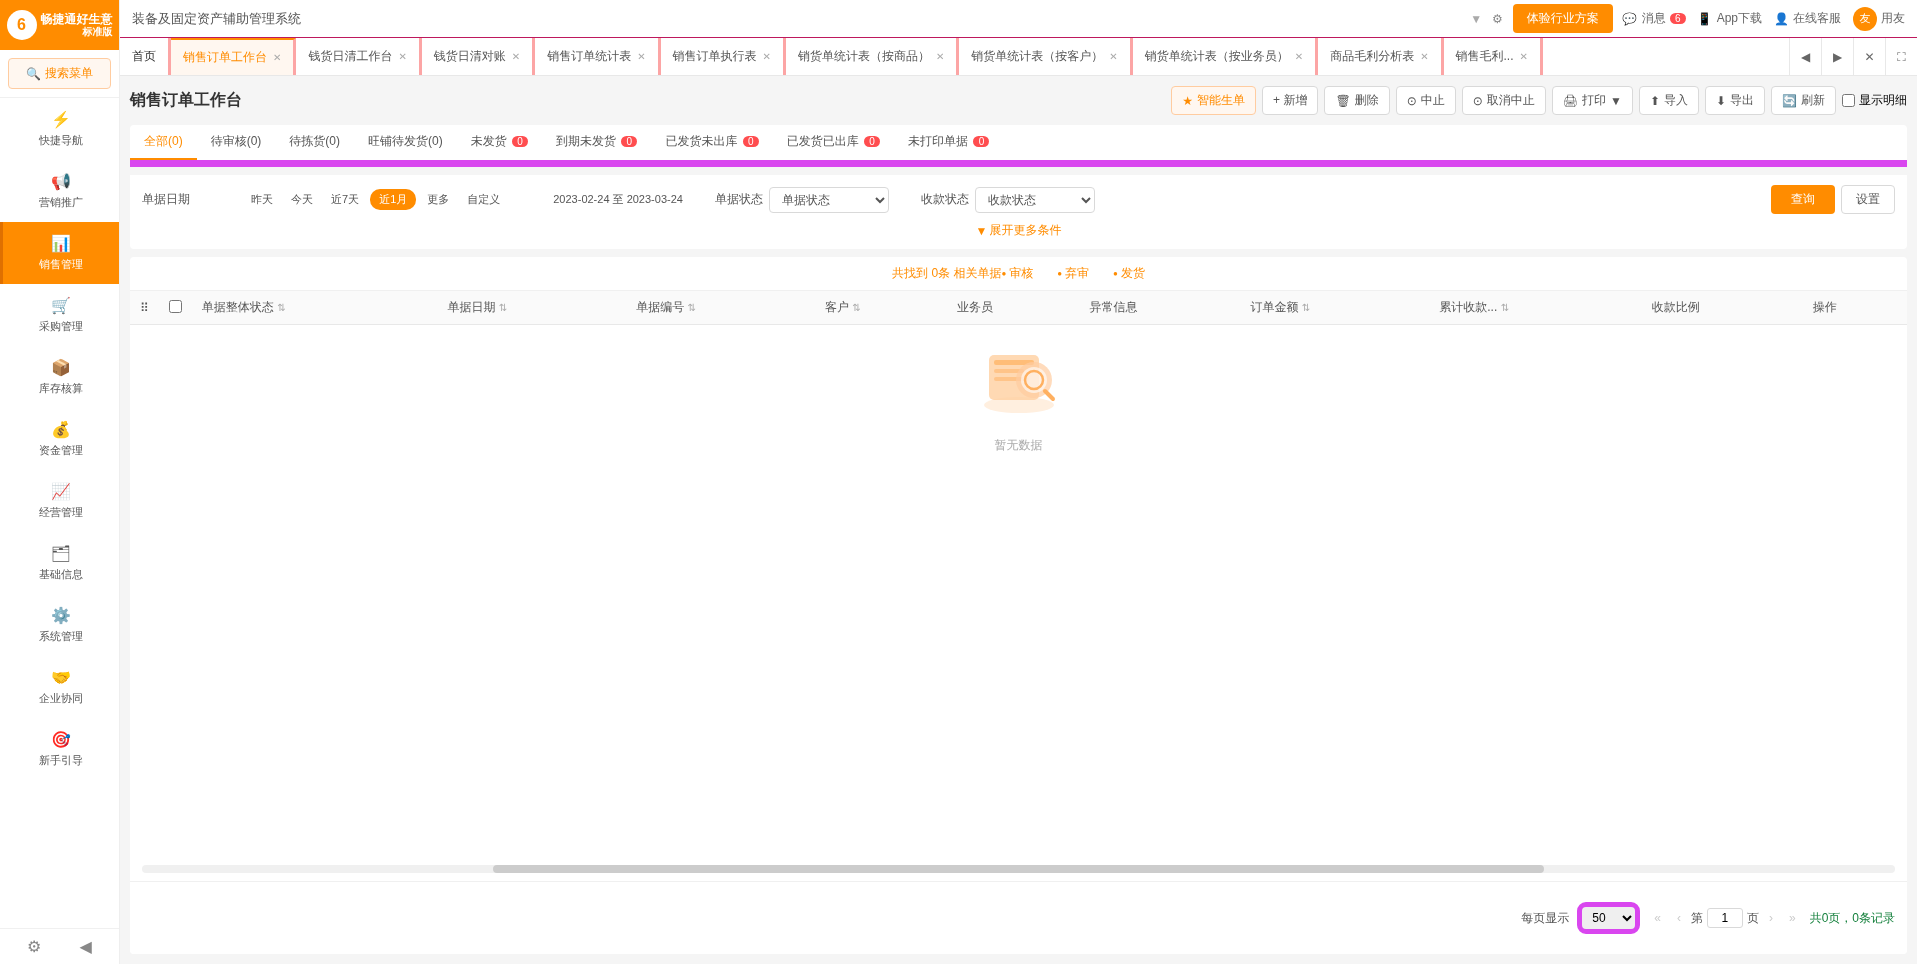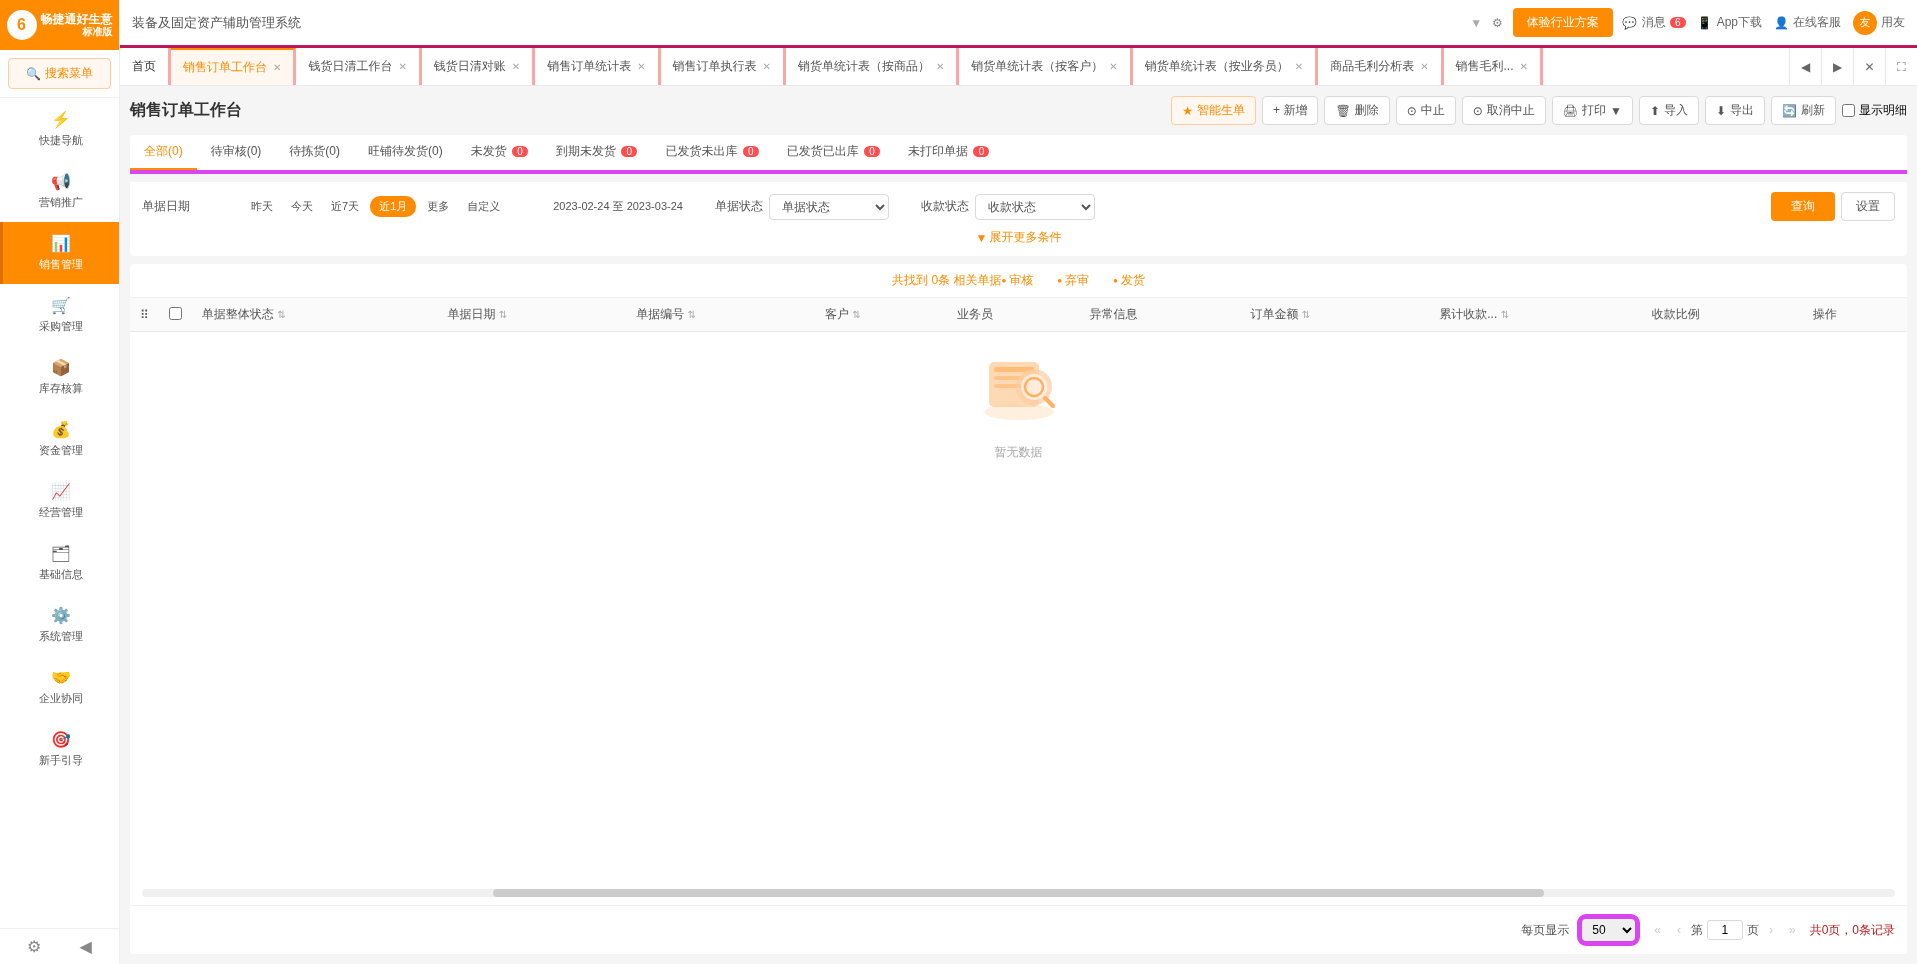--- a/index.html
+++ b/index.html
@@ -20,21 +20,21 @@
     .sidebar-item.active { background: #ff8c00; color: #fff; border-left-color: #e07000; }
     .sidebar-item .icon { font-size: 16px; }
     .sidebar-item .label { font-size: 11px; }
     .sidebar-bottom { padding: 8px; display: flex; justify-content: space-around; border-top: 1px solid #f0f0f0; }
     .sidebar-bottom-btn { cursor: pointer; color: #888; font-size: 16px; }
 
     
     .main { flex: 1; display: flex; flex-direction: column; overflow: hidden; }
 
     
-    .topbar { height: 48px; background: #fff; border-bottom: 3px solid #be185d; display: flex; align-items: center; padding: 0 12px; gap: 10px; flex-shrink: 0; }
+    .topbar { height: 38px; background: #fff; border-bottom: 1px solid #be185d; display: flex; align-items: center; padding: 0 12px; gap: 10px; flex-shrink: 0; }
     .topbar-title { color: #555; font-size: 13px; flex: 1; }
     .topbar-actions { display: flex; align-items: center; gap: 12px; }
     .topbar-btn-orange { background: #ff8c00; color: #fff; border: none; padding: 6px 14px; border-radius: 4px; cursor: pointer; font-size: 12px; }
     .topbar-icon-btn { color: #666; cursor: pointer; font-size: 14px; display: flex; align-items: center; gap: 4px; }
     .badge { background: #ff4d4f; color: #fff; border-radius: 10px; font-size: 10px; padding: 0 5px; min-width: 16px; text-align: center; }
 
     
     .tabbar { height: 38px; background: #fff; border-bottom: 1px solid #e8e8e8; display: flex; align-items: center; overflow: hidden; flex-shrink: 0; }
     .tab { height: 38px; padding: 0 12px; display: flex; align-items: center; gap: 6px; cursor: pointer; white-space: nowrap; color: #555; border-right: 3px solid #fca5a5; font-size: 12px; flex-shrink: 0; justify-content: center; }
     .tab.home { background: #fff; color: #333; }
@@ -45,21 +45,21 @@
 
     
     .content { flex: 1; overflow: hidden; display: flex; flex-direction: column; background: #f5f5f5; padding: 10px; }
     .page-header { display: flex; align-items: center; justify-content: space-between; margin-bottom: 10px; }
     .page-title { font-size: 16px; font-weight: bold; color: #333; }
     .page-actions { display: flex; align-items: center; gap: 6px; }
     .btn { padding: 5px 10px; border-radius: 4px; cursor: pointer; font-size: 12px; border: 1px solid #d9d9d9; background: #fff; color: #555; display: flex; align-items: center; gap: 4px; }
     .btn-smart { background: #fff7f0; border-color: #ffcca0; color: #ff8c00; }
 
     
-    .subtabs { display: flex; align-items: center; background: #fff; border-bottom: 4px solid #d946ef; margin-bottom: 8px; border-radius: 4px 4px 0 0; text-align: right; }
+    .subtabs { display: flex; align-items: center; background: #fff; border-bottom: 7px solid #d946ef; margin-bottom: 8px; border-radius: 4px 4px 0 0; text-align: right; }
     .subtab { padding: 8px 14px; cursor: pointer; color: #555; white-space: nowrap; font-size: 12px; border-bottom: 2px solid transparent; }
     .subtab.active { color: #ff8c00; border-bottom-color: #ff8c00; }
     .subtab .count-badge { display: inline-flex; align-items: center; justify-content: center; background: #ff4d4f; color: #fff; border-radius: 10px; font-size: 10px; padding: 0 4px; min-width: 16px; margin-left: 2px; }
 
     
     .filter-bar { background: #fff; padding: 10px 12px; border-radius: 0 0 4px 4px; margin-bottom: 8px; }
     .filter-row { display: flex; align-items: center; gap: 12px; flex-wrap: wrap; }
     .filter-item { display: flex; align-items: center; gap: 6px; }
     .filter-label { color: #555; white-space: nowrap; }
     .filter-date-btns { display: flex; gap: 4px; margin-left: 48px; }
@@ -84,28 +84,28 @@
     .data-table th { background: #fafafa; padding: 8px 10px; text-align: left; color: #555; font-weight: normal; border-bottom: 1px solid #e8e8e8; white-space: nowrap; }
     .data-table th .sort-icon { color: #aaa; font-size: 10px; }
     .th-checkbox { width: 30px; text-align: center; }
     .th-drag { width: 20px; }
 
     
     .empty-state { flex: 1; display: flex; flex-direction: column; align-items: center; justify-content: center; color: #aaa; gap: 12px; }
     .empty-icon { width: 100px; height: 100px; position: relative; }
 
     
-    .table-footer { padding: 8px 12px; display: flex; align-items: center; justify-content: flex-end; gap: 8px; border-top: 1px solid #f0f0f0; background: #fff; }
+    .table-footer { padding: 20px 12px; display: flex; align-items: center; justify-content: flex-end; gap: 8px; border-top: 1px solid #f0f0f0; background: #fff; }
     .page-size-label { color: #555; }
     .page-size-select { padding: 3px 6px; border: 5px solid #d946ef; border-radius: 9px; }
     .page-nav { display: flex; align-items: center; gap: 4px; color: #555; }
     .page-nav-btn { cursor: pointer; color: #555; padding: 2px 6px; }
     .page-nav-btn.disabled { color: #ccc; cursor: not-allowed; }
     .page-input { width: 36px; border: 1px solid #d9d9d9; border-radius: 3px; text-align: center; padding: 2px; }
-    .page-total { color: #b91c1c; }
+    .page-total { color: #15803d; }
 
     
     .table-scroll { overflow-x: auto; flex: 1; }
     .table-scroll::-webkit-scrollbar { height: 6px; }
     .table-scroll::-webkit-scrollbar-thumb { background: #ccc; border-radius: 3px; }
     .horizontal-scroll { height: 8px; background: #f0f0f0; margin: 0 12px 8px; border-radius: 4px; position: relative; }
     .horizontal-scroll-thumb { position: absolute; left: 20%; width: 60%; height: 8px; background: #ccc; border-radius: 4px; }
   </style>
 </head>
 <body>

